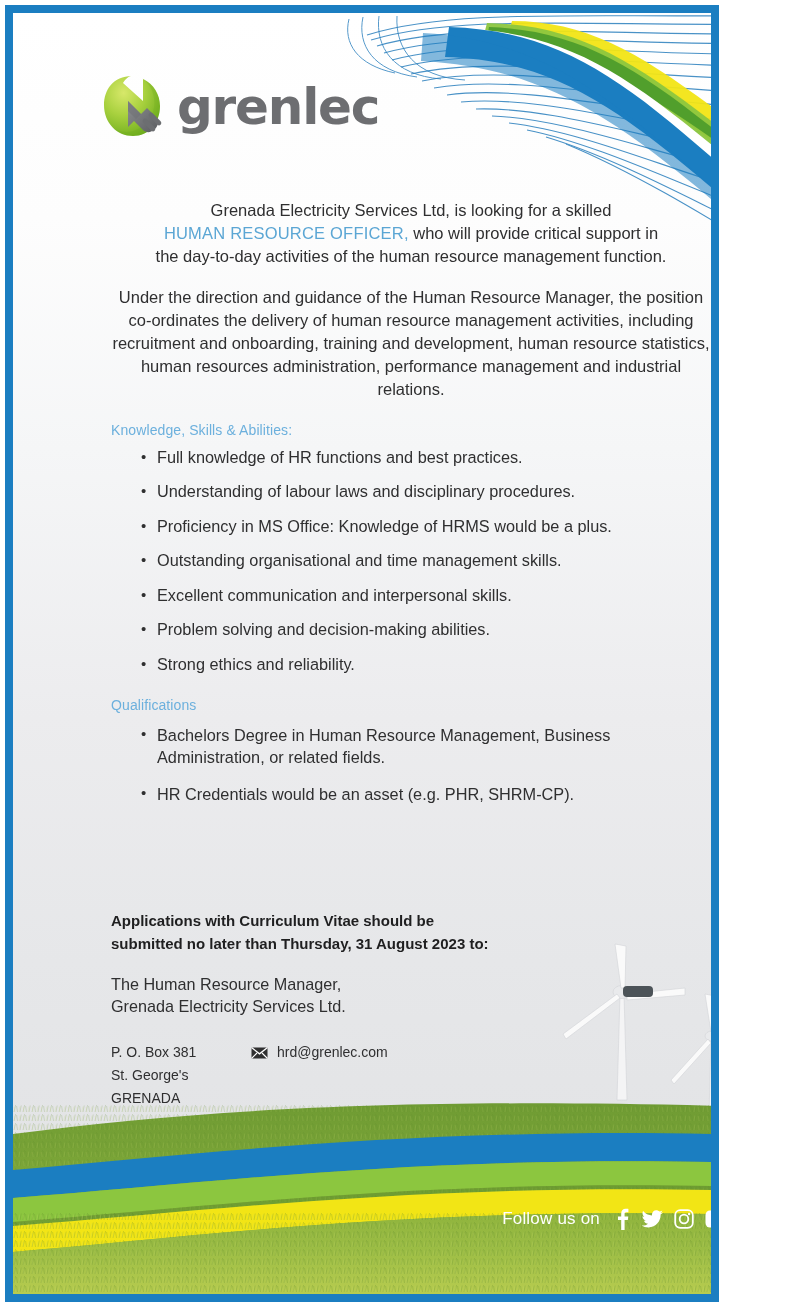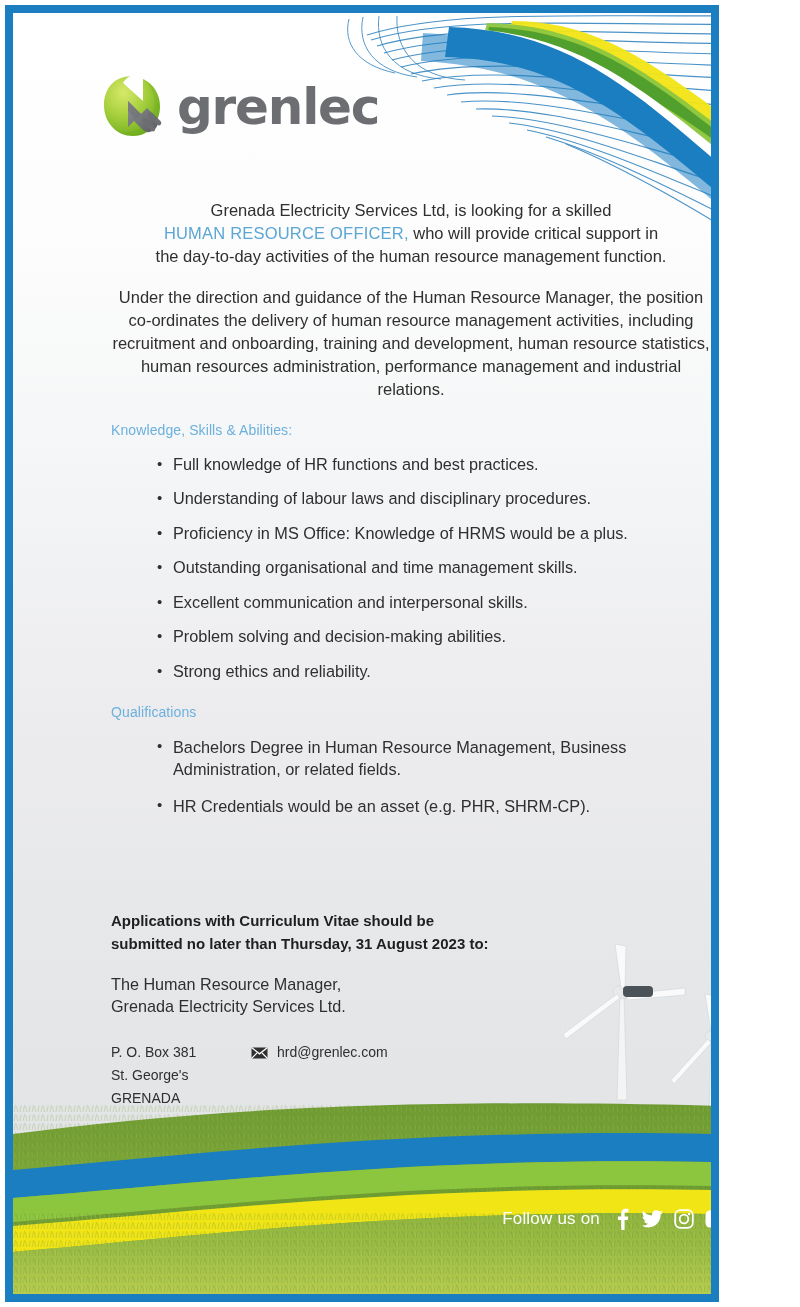--- a/index.html
+++ b/index.html
@@ -98,21 +98,21 @@
   .sec-head {
     font-size: 14px;
     color: #6cb0dd;
     margin: 0 0 9px 0;
     font-weight: 400;
     letter-spacing: 0.1px;
   }
   .sec-head.qual { margin-top: 22px; margin-bottom: 11px; }
   ul.bullets {
     list-style: none;
-    margin: 16px;
+    margin: 0;
     padding: 0 0 0 30px;
   }
   ul.bullets li {
     position: relative;
     font-size: 16.3px;
     line-height: 21px;
     margin-bottom: 13.5px;
     color: #2f2f30;
     padding-left: 16px;
   }

